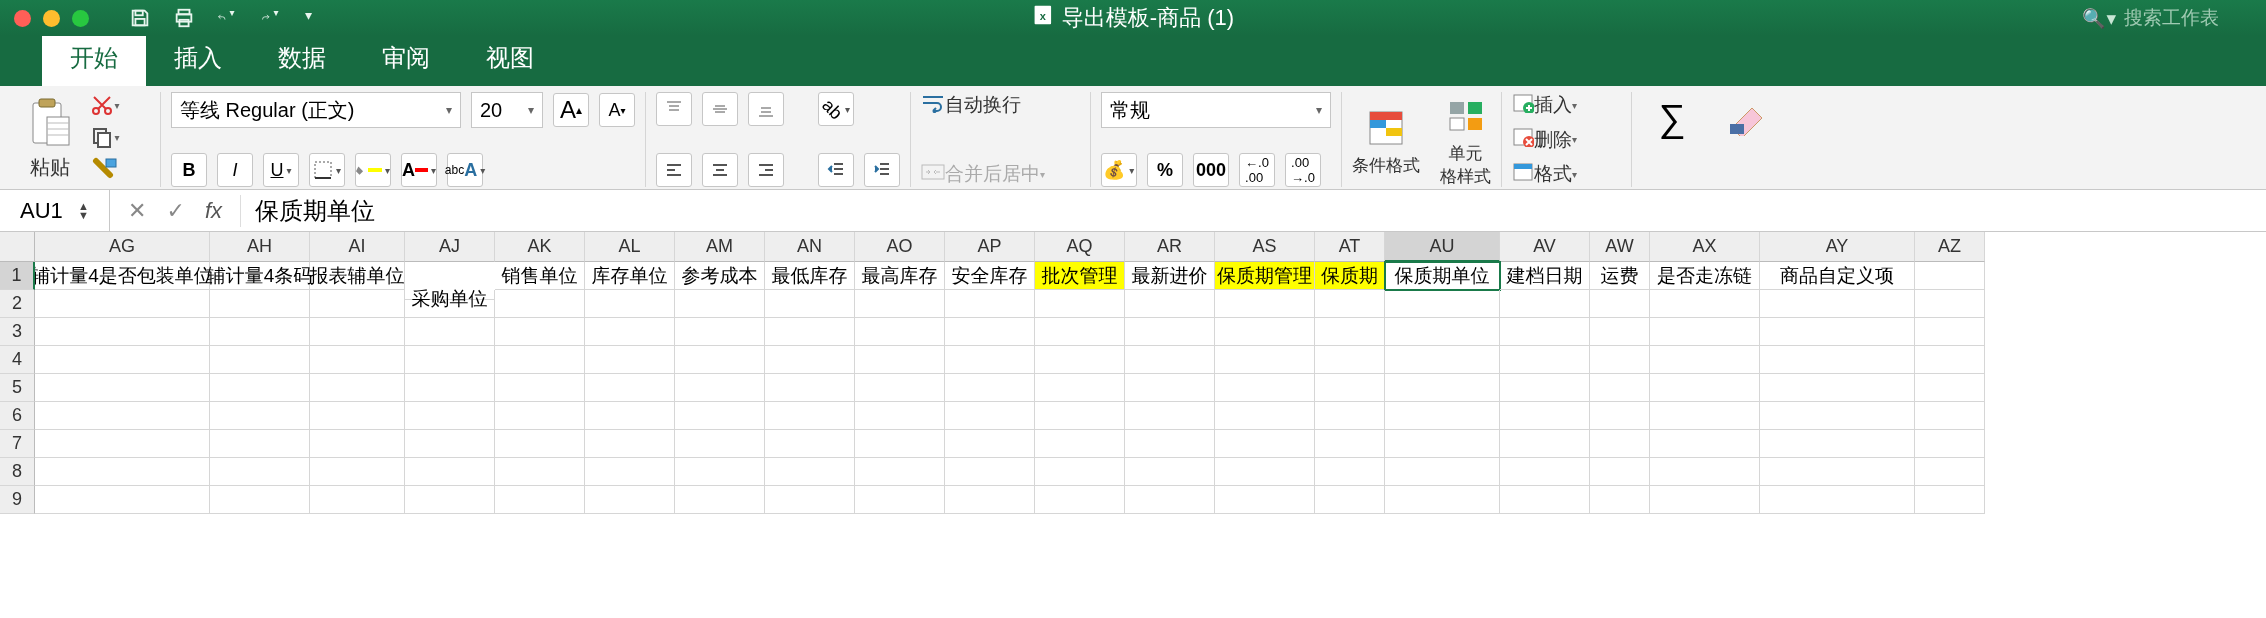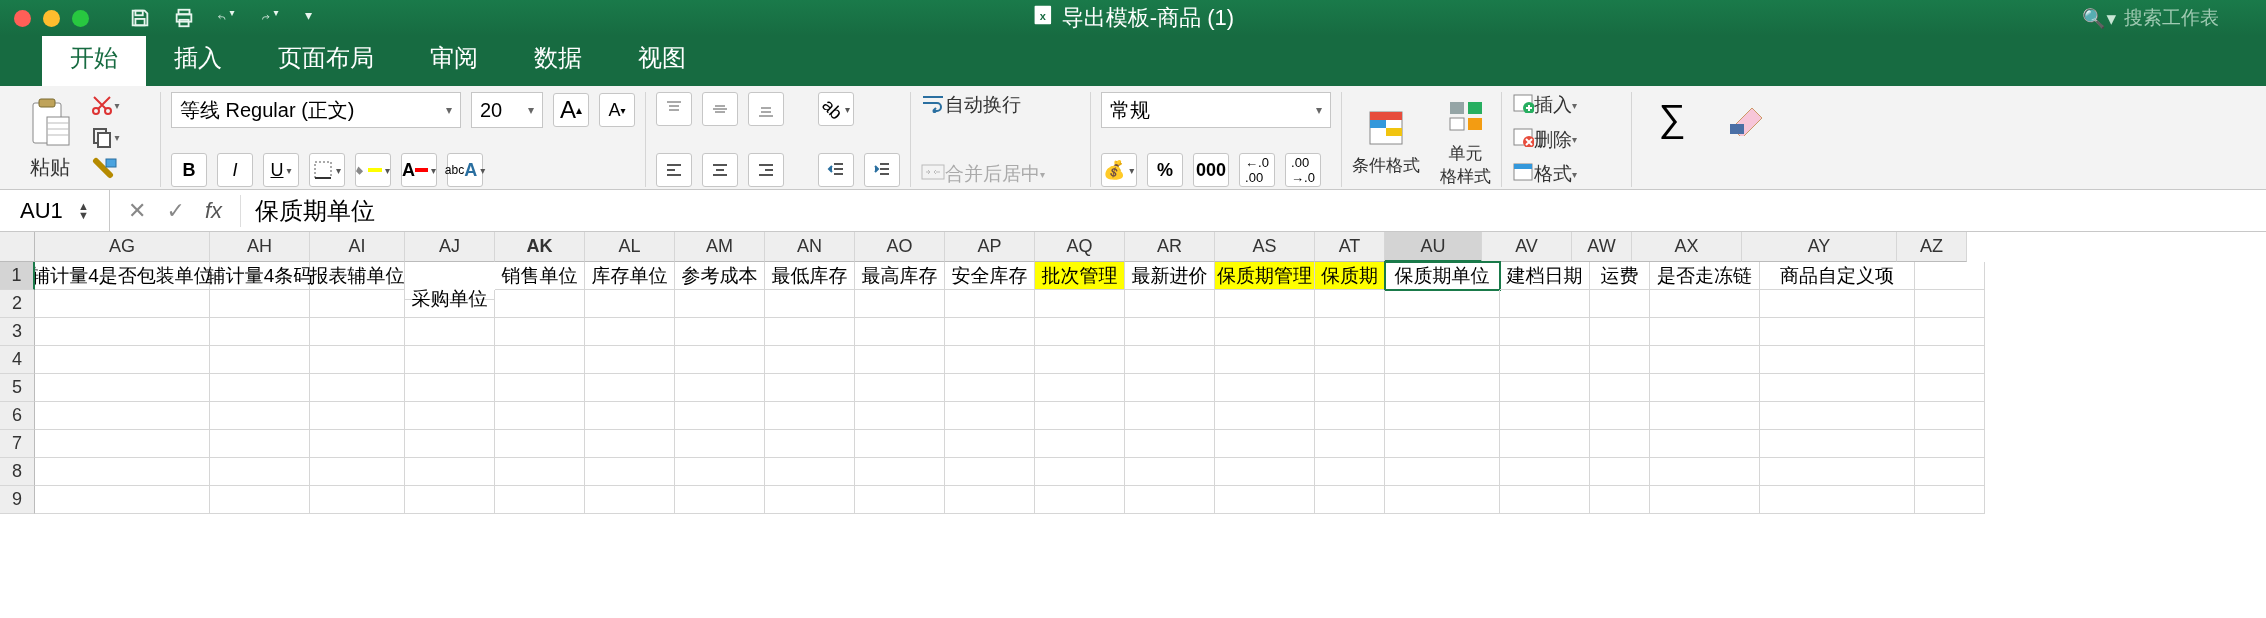--- a/index.html
+++ b/index.html
@@ -111,23 +111,22 @@
   </div>
   <div class="search-right">
     <span>🔍▾</span>
     <input placeholder="搜索工作表" style="">
   </div>
 </div>
 
 <div class="tabrow">
   <div class="tab active">开始</div>
   <div class="tab">插入</div>
-  <div class="tab">页面布局</div>
+  <div class="tab">数据</div>
   <div class="tab">审阅</div>
-  <div class="tab">数据</div>
   <div class="tab">视图</div>
 </div>
 
 <div class="ribbon">
 
   <div class="group" style="width:150px;">
     <div class="grow">
       <div style="display:flex;flex-direction:column;align-items:center;">
         <div class="clipboard-big">
           <svg width="46" height="52" viewBox="0 0 46 52">
@@ -431,31 +430,31 @@
       <div class="rowhdr">7</div>
       <div class="rowhdr">8</div>
       <div class="rowhdr">9</div>
     </div>
   <div class="cols-cells">
     <div class="colhdrs">
         <div class="colhdr" style="width: 175px;">AG</div>
         <div class="colhdr" style="width: 100px;">AH</div>
         <div class="colhdr" style="width: 95px;">AI</div>
         <div class="colhdr" style="width: 90px;">AJ</div>
-        <div class="colhdr" style="width: 90px; font-weight: bold;">AK</div>
+        <div class="colhdr" style="width: 90px;">AK</div>
         <div class="colhdr" style="width: 90px;">AL</div>
         <div class="colhdr" style="width: 90px;">AM</div>
         <div class="colhdr" style="width: 90px;">AN</div>
         <div class="colhdr" style="width: 90px;">AO</div>
         <div class="colhdr" style="width: 90px;">AP</div>
         <div class="colhdr" style="width: 90px;">AQ</div>
         <div class="colhdr" style="width: 90px;">AR</div>
         <div class="colhdr" style="width: 100px;">AS</div>
         <div class="colhdr" style="width: 70px;">AT</div>
-        <div class="colhdr sel" style="width: 97px;">AU</div>
+        <div class="colhdr sel" style="width: 115px;">AU</div>
         <div class="colhdr" style="width: 90px;">AV</div>
         <div class="colhdr" style="width: 60px;">AW</div>
         <div class="colhdr" style="width: 110px;">AX</div>
         <div class="colhdr" style="width: 155px;">AY</div>
         <div class="colhdr" style="width: 70px;">AZ</div>
       </div>
     <div class="rows">
         <div class="datarow">
           <div class="cell" style="width: 175px;">辅计量4是否包装单位</div>
           <div class="cell" style="width: 100px;">辅计量4条码</div>

